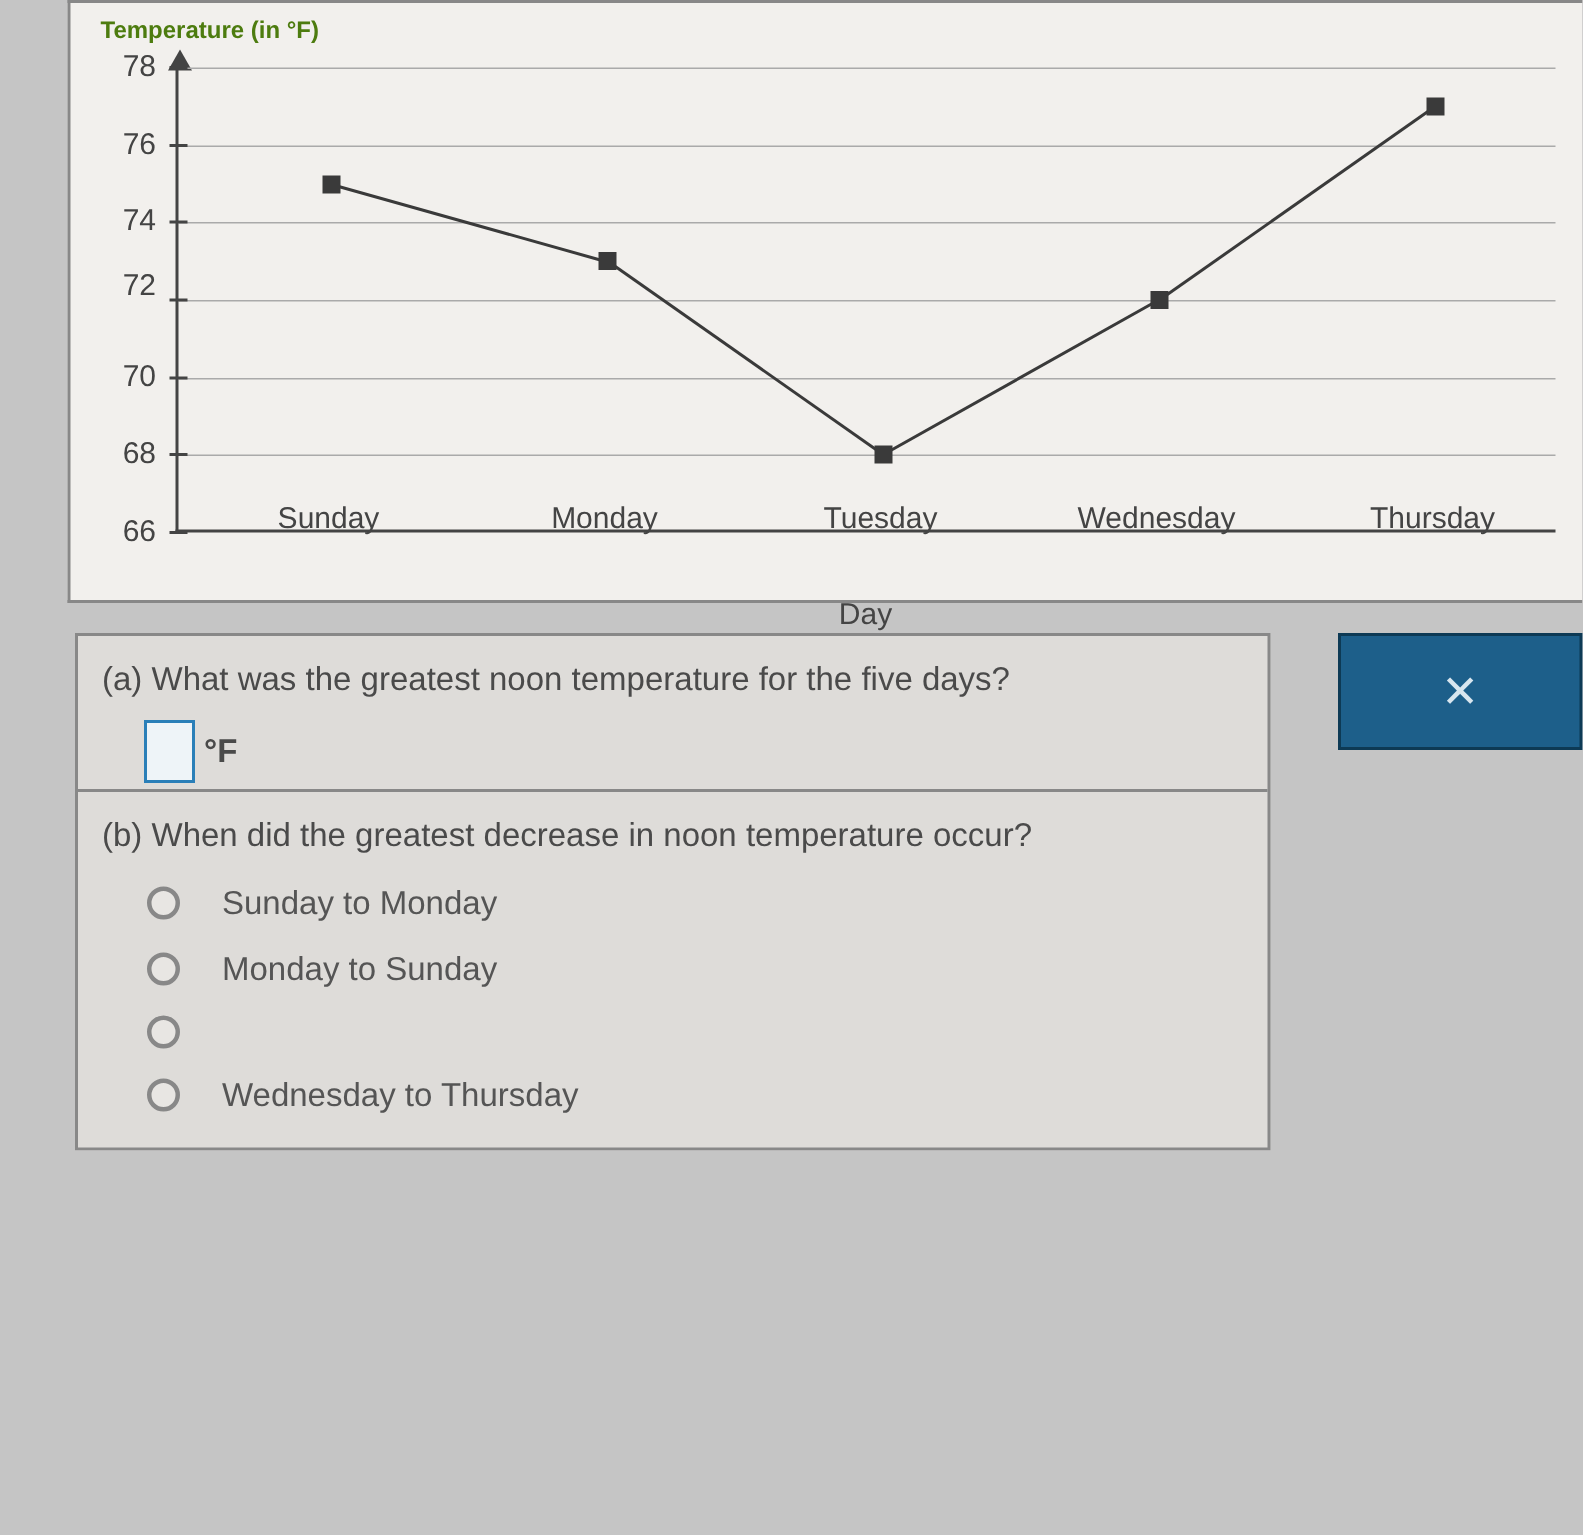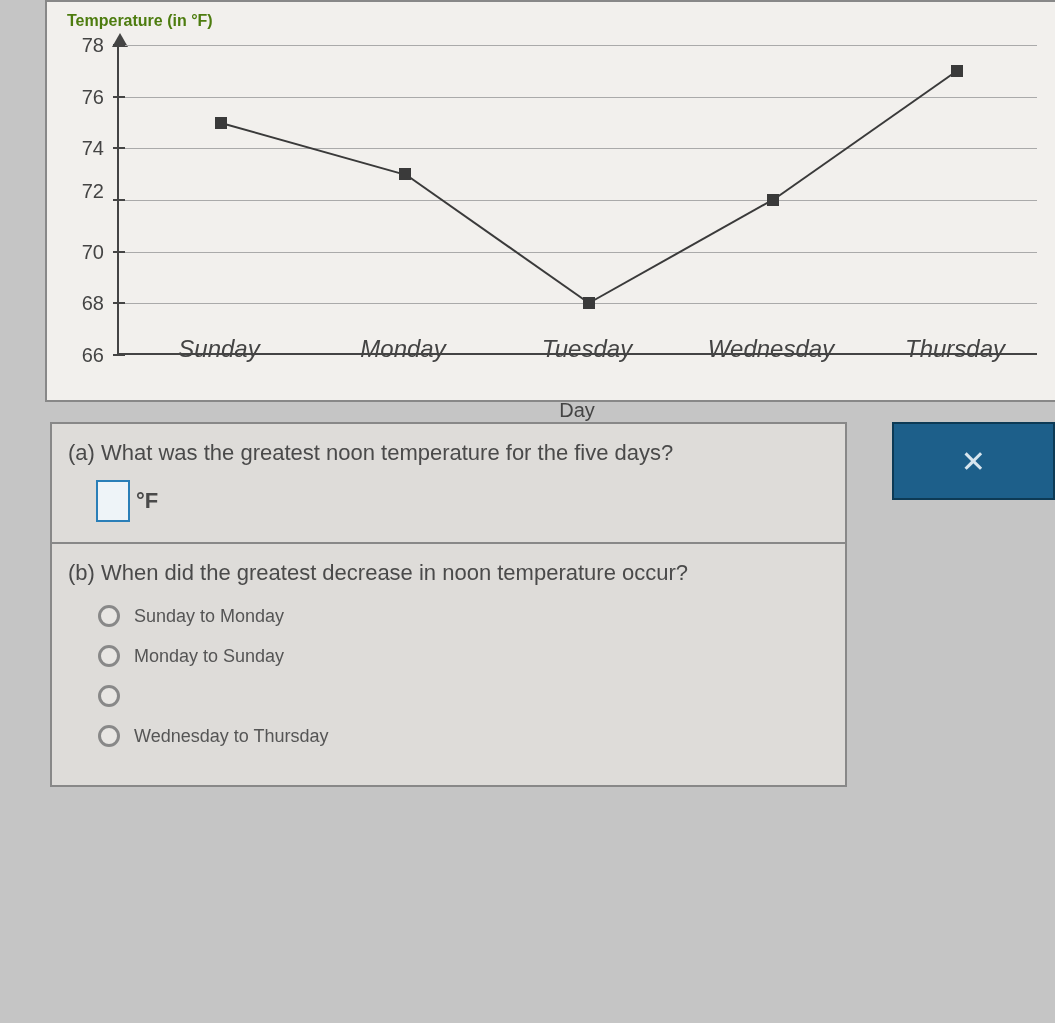--- a/index.html
+++ b/index.html
@@ -88,25 +88,24 @@
   }
   .x-labels {
     position: absolute;
     left: 60px;
     right: 0;
     bottom: -5px;
     height: 55px;
   }
   .x-tick {
     position: absolute;
-    font-size: 24px;
+    font-size: 20px;
     color: #444;
     transform: translateX(-50%);
     text-align: center;
-    font-style: italic;
   }
   .x-axis-label {
     position: absolute;
     left: 50%;
     top: 28px;
     transform: translateX(-50%);
     font-size: 20px;
     color: #444;
     margin-top: 36px;
   }
@@ -115,21 +114,21 @@
     gap: 45px;
     margin: 20px 0 0 50px;
     align-items: flex-start;
   }
   .qa-panel {
     width: 830px;
     border: 2px solid #888;
     background: #dedcd9;
   }
   .qa-block {
-    padding: 14px 16px 20px 16px;
+    padding: 14px 16px 4px 16px;
   }
   .qa-block + .qa-block {
     border-top: 2px solid #888;
   }
   .q-text {
     font-size: 22px;
     color: #4a4a4a;
     line-height: 1.35;
   }
   .answer-row {
@@ -152,23 +151,23 @@
     font-weight: bold;
     color: #4a4a4a;
   }
   .options {
     margin-top: 14px;
     padding-left: 30px;
   }
   .option {
     display: flex;
     align-items: center;
-    gap: 14px;
+    gap: 28px;
     margin: 18px 0;
-    font-size: 18px;
+    font-size: 22px;
     color: #555;
   }
   .radio {
     width: 22px;
     height: 22px;
     border: 3px solid #888;
     border-radius: 50%;
     background: #e8e6e3;
     flex-shrink: 0;
   }

